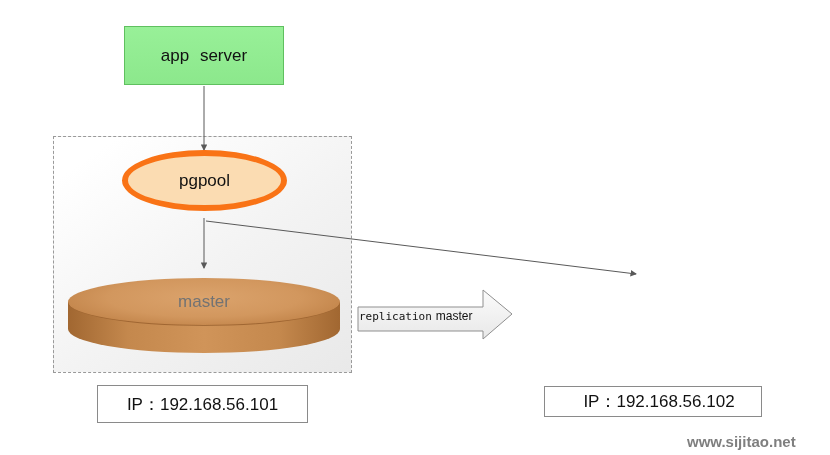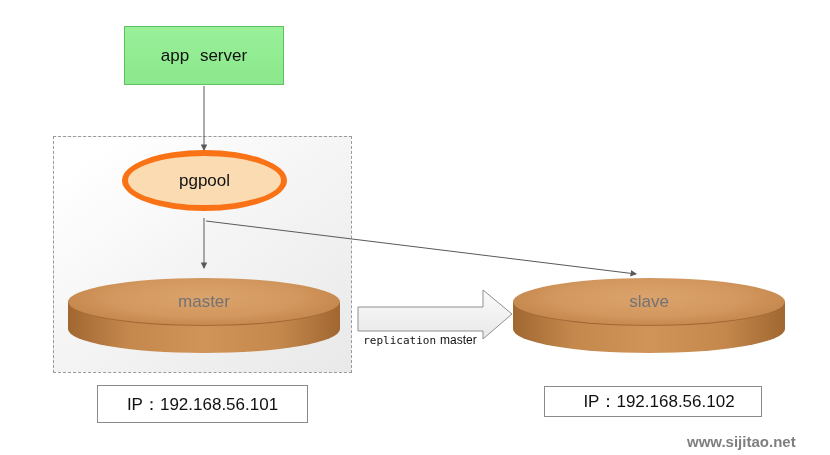--- a/index.html
+++ b/index.html
@@ -73,23 +73,23 @@
   .disk .disk-label {
     position: absolute; left: 0; top: 0; width: 272px; height: 48px;
     display: flex; align-items: center; justify-content: center;
     font-size: 17px; color: #737373;
   }
   #disk-master { left: 68px; top: 278px; }
   #disk-slave  { left: 513px; top: 278px; }
 
   
   .repl-label {
-    position: absolute; left: 359px; top: 324px;
+    position: absolute; left: 359px; top: 300px;
     width: 122px; height: 32px;
-    display: flex; align-items: center; justify-content: center;
+    display: flex; align-items: center; 
     gap: 4px; white-space: nowrap;
   }
   .repl-label .w1 { font-family: "DejaVu Sans Mono", "Liberation Mono", monospace; font-size: 11px; color: #111; }
   .repl-label .w2 { font-family: "Liberation Sans", sans-serif; font-size: 12px; color: #111; }
 
   
   .ip-box {
     position: absolute;
     border: 1px solid #8a8a8a;
     background: #ffffff;
@@ -147,26 +147,20 @@
     <span>pgpool</span>
   </div>
 
   <div class="disk" id="disk-master">
     <div class="disk-bottom"></div>
     <div class="disk-middle"></div>
     <div class="disk-top"></div>
     <div class="disk-label">master</div>
   </div>
 
-  <div class="disk" id="disk-slave">
-    <div class="disk-bottom"></div>
-    <div class="disk-middle"></div>
-    <div class="disk-top"></div>
-    <div class="disk-label">slave</div>
-  </div>
 
   <div class="repl-label">
     <span class="w1">replication</span>
     <span class="w2">master</span>
   </div>
 
   <div class="ip-box" id="ip-master">
     <span>IP：192.168.56.101</span>
   </div>
   <div class="ip-box" id="ip-slave">

